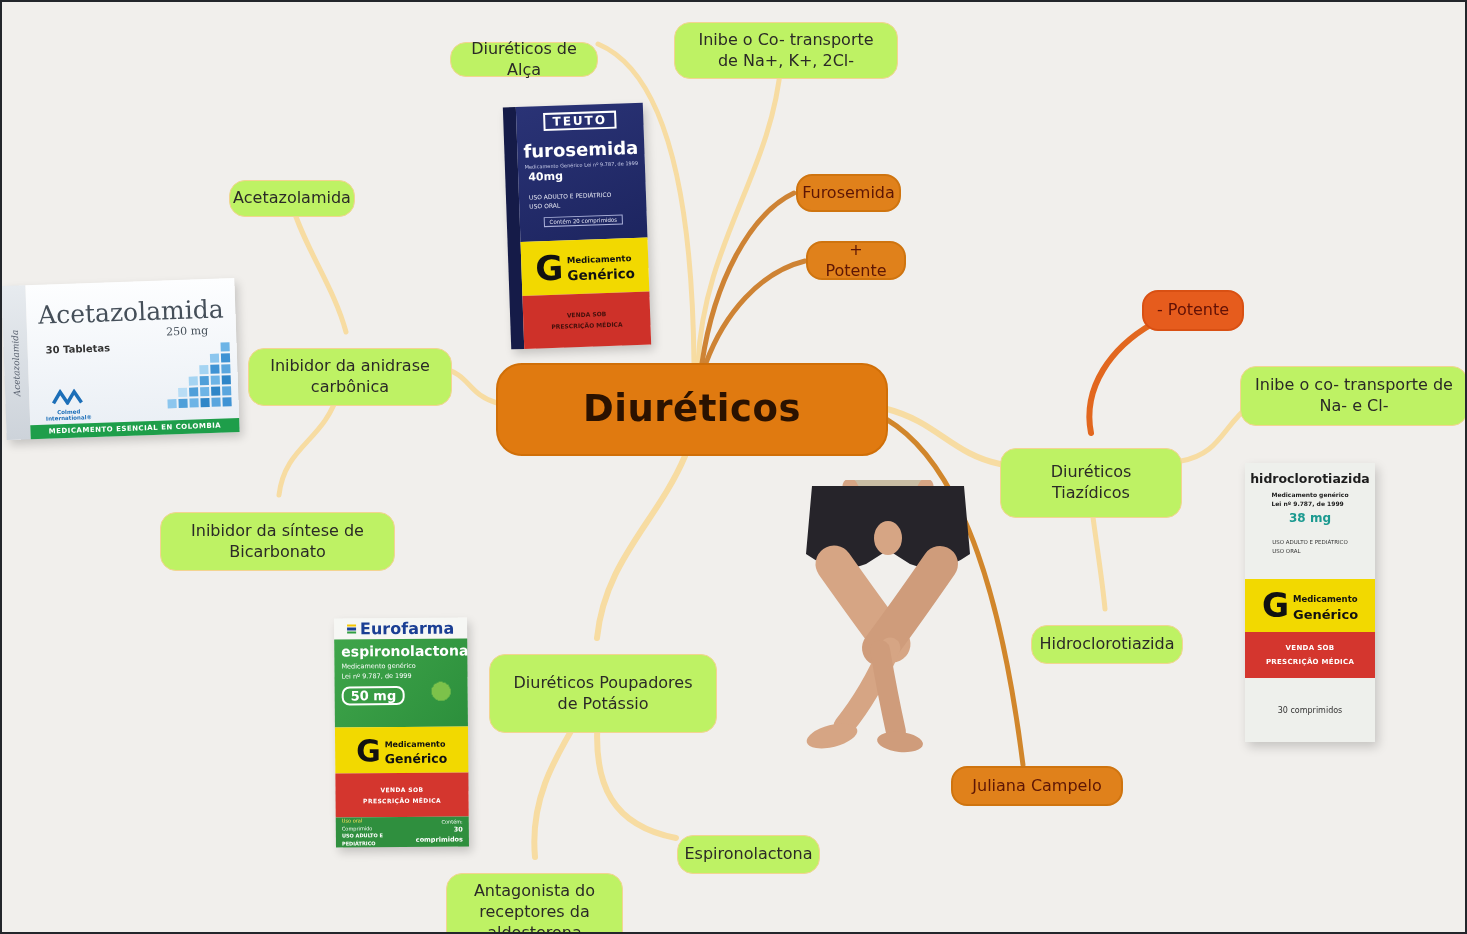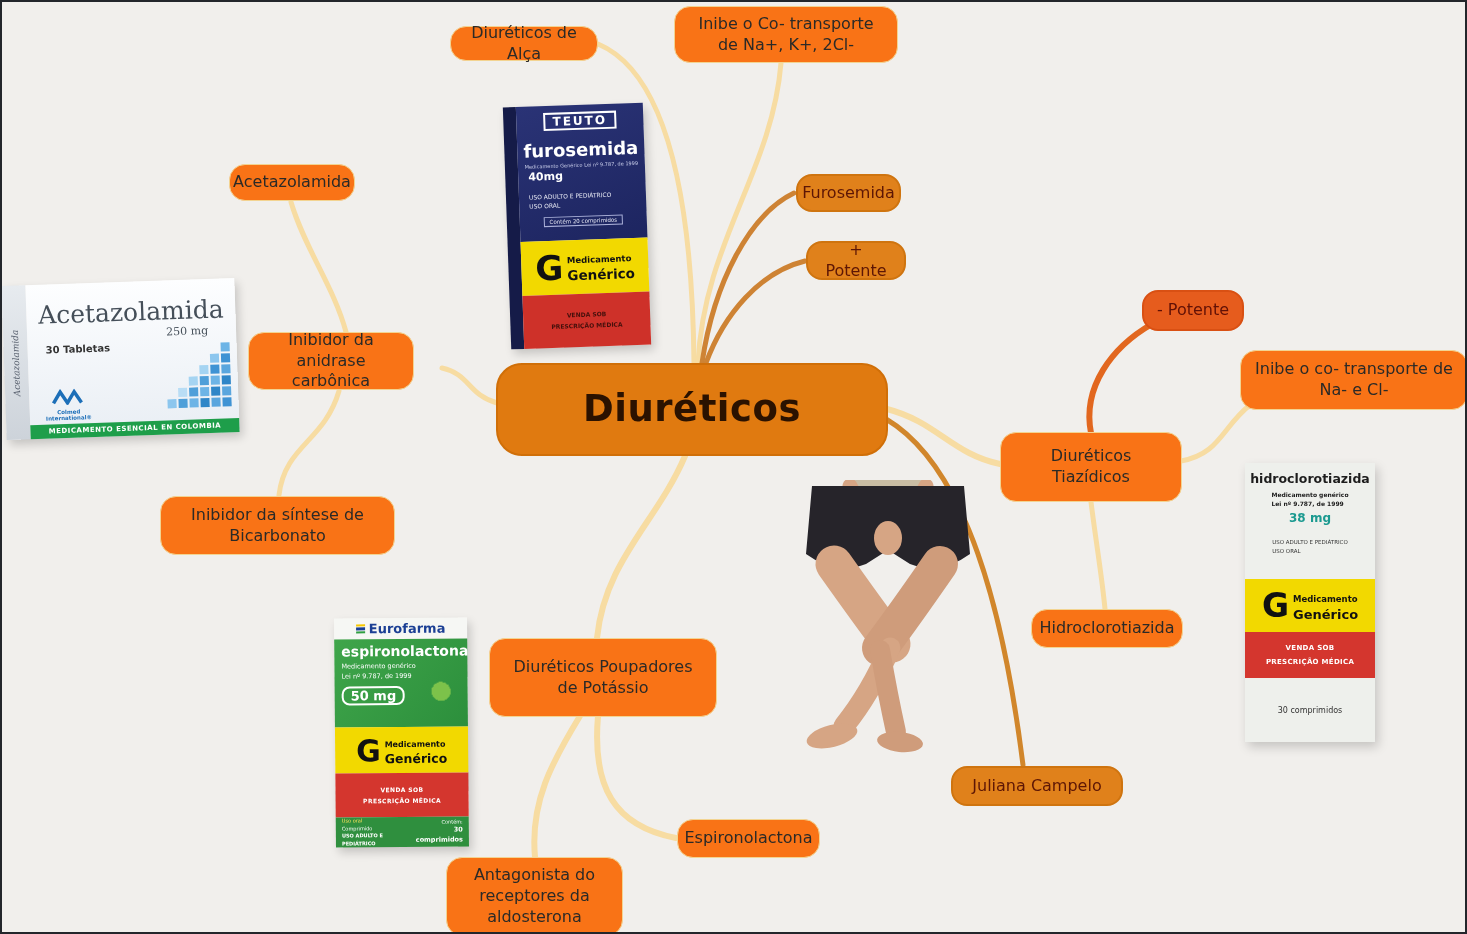--- a/index.html
+++ b/index.html
@@ -1,21 +1,21 @@
 <!DOCTYPE html>
 <html><head>
 <meta charset="utf-8">
 <style>
   html,body{margin:0;padding:0;background:#fff;font-family:"DejaVu Sans","Liberation Sans",sans-serif;}
   #canvas{position:relative;width:1467px;height:934px;background:#f1efec;border:2px solid #23262b;box-sizing:border-box;overflow:hidden;}
   #edges{position:absolute;left:0;top:0;z-index:1;}
   .node{position:absolute;z-index:3;display:flex;align-items:center;justify-content:center;
         text-align:center;border-radius:16px;box-sizing:border-box;padding:6px 12px;
         font-size:16px;line-height:1.3;color:#2b2a27;cursor:pointer;}
-  .node-yellow{background:#f97316;border:1px solid #f3d491;}
+  .node-yellow{background:#bef264;border:1px solid #f3d491;margin-top:16px;}
   .node-orange{background:#e0811b;border:2px solid #cf740f;color:#5d1605;}
   .node-redorange{background:#e65c1d;border:2px solid #d95013;color:#611106;}
   .node-central{background:#e07a10;border:2px solid #d06f08;border-radius:26px;
                 color:#2b1200;font-size:37px;font-weight:bold;letter-spacing:.5px;}
   .img-obj{position:absolute;z-index:2;}
   .shadowed{box-shadow:3px 5px 10px rgba(0,0,0,.18);}
 
   
   .furo{width:140px;height:242px;transform:rotate(-2deg);display:flex;}
   .furo .spine{width:13px;background:#151b48;}
@@ -36,21 +36,21 @@
   .furo .gband{height:54px;}
   .furo .bigG{font-size:34px;}
   .furo .gtxt .l1{font-size:8.5px;}
   .furo .gtxt .l2{font-size:13.5px;}
   .furo .red{background:#ce3129;flex:1;display:flex;flex-direction:column;align-items:center;justify-content:center;
              font-size:6px;font-weight:bold;color:#46100c;line-height:1.8;}
 
   
   .espi{width:133px;height:229px;display:flex;flex-direction:column;transform:rotate(-.5deg);}
   .espi .white{background:#f6f7f4;height:21px;display:flex;align-items:center;justify-content:center;gap:4px;}
-  .espi .eurotext{color:#1b3f94;font-weight:bold;font-size:13px;}
+  .espi .eurotext{color:#1b3f94;font-weight:bold;font-size:16px;}
   .eurobars{display:inline-flex;flex-direction:column;gap:1px;}
   .eurobars i{display:block;width:9px;height:2.5px;}
   .espi .green{background:radial-gradient(circle at 80% 60%, #7cc24a 0 8%, transparent 8%),linear-gradient(130deg,#3fa54a,#2c8f3c);
                height:85px;color:#fff;display:flex;flex-direction:column;align-items:flex-start;padding:4px 0 0 7px;}
   .espi .ename{font-weight:bold;font-size:14px;}
   .espi .elaw{font-size:6.5px;margin-top:3px;line-height:1.5;text-align:left;}
   .espi .edose{border:2px solid #fff;border-radius:8px;padding:0 7px;font-size:13px;font-weight:bold;margin-top:5px;}
   .espi .gband{height:46px;}
   .espi .bigG{font-size:30px;}
   .espi .gtxt .l1{font-size:8px;}
@@ -128,21 +128,21 @@
   <div class="node node-yellow" style="left:448px;top:24px;width:148px;height:35px;">Diuréticos de Alça</div>
 
   <div class="node node-yellow" style="left:672px;top:4px;width:224px;height:57px;">Inibe o Co- transporte de Na+, K+, 2Cl-</div>
 
   <div class="node node-orange" style="left:794px;top:172px;width:105px;height:38px;">Furosemida</div>
 
   <div class="node node-orange" style="left:804px;top:239px;width:100px;height:39px;">+ Potente</div>
 
   <div class="node node-yellow" style="left:227px;top:162px;width:126px;height:37px;">Acetazolamida</div>
 
-  <div class="node node-yellow" style="left:246px;top:330px;width:166px;height:58px;">Inibidor da anidrase carbônica</div>
+  <div class="node node-yellow" style="left:246px;top:330px;width:204px;height:58px;">Inibidor da anidrase carbônica</div>
 
   <div class="node node-central" style="left:494px;top:361px;width:392px;height:93px;">Diuréticos</div>
 
   <div class="node node-redorange" style="left:1140px;top:288px;width:102px;height:41px;">- Potente</div>
 
   <div class="node node-yellow" style="left:1238px;top:348px;width:228px;height:60px;">Inibe o co- transporte de Na- e Cl-</div>
 
   <div class="node node-yellow" style="left:998px;top:430px;width:182px;height:70px;">Diuréticos Tiazídicos</div>
 
   <div class="node node-yellow" style="left:158px;top:494px;width:235px;height:59px;">Inibidor da síntese de Bicarbonato</div>

